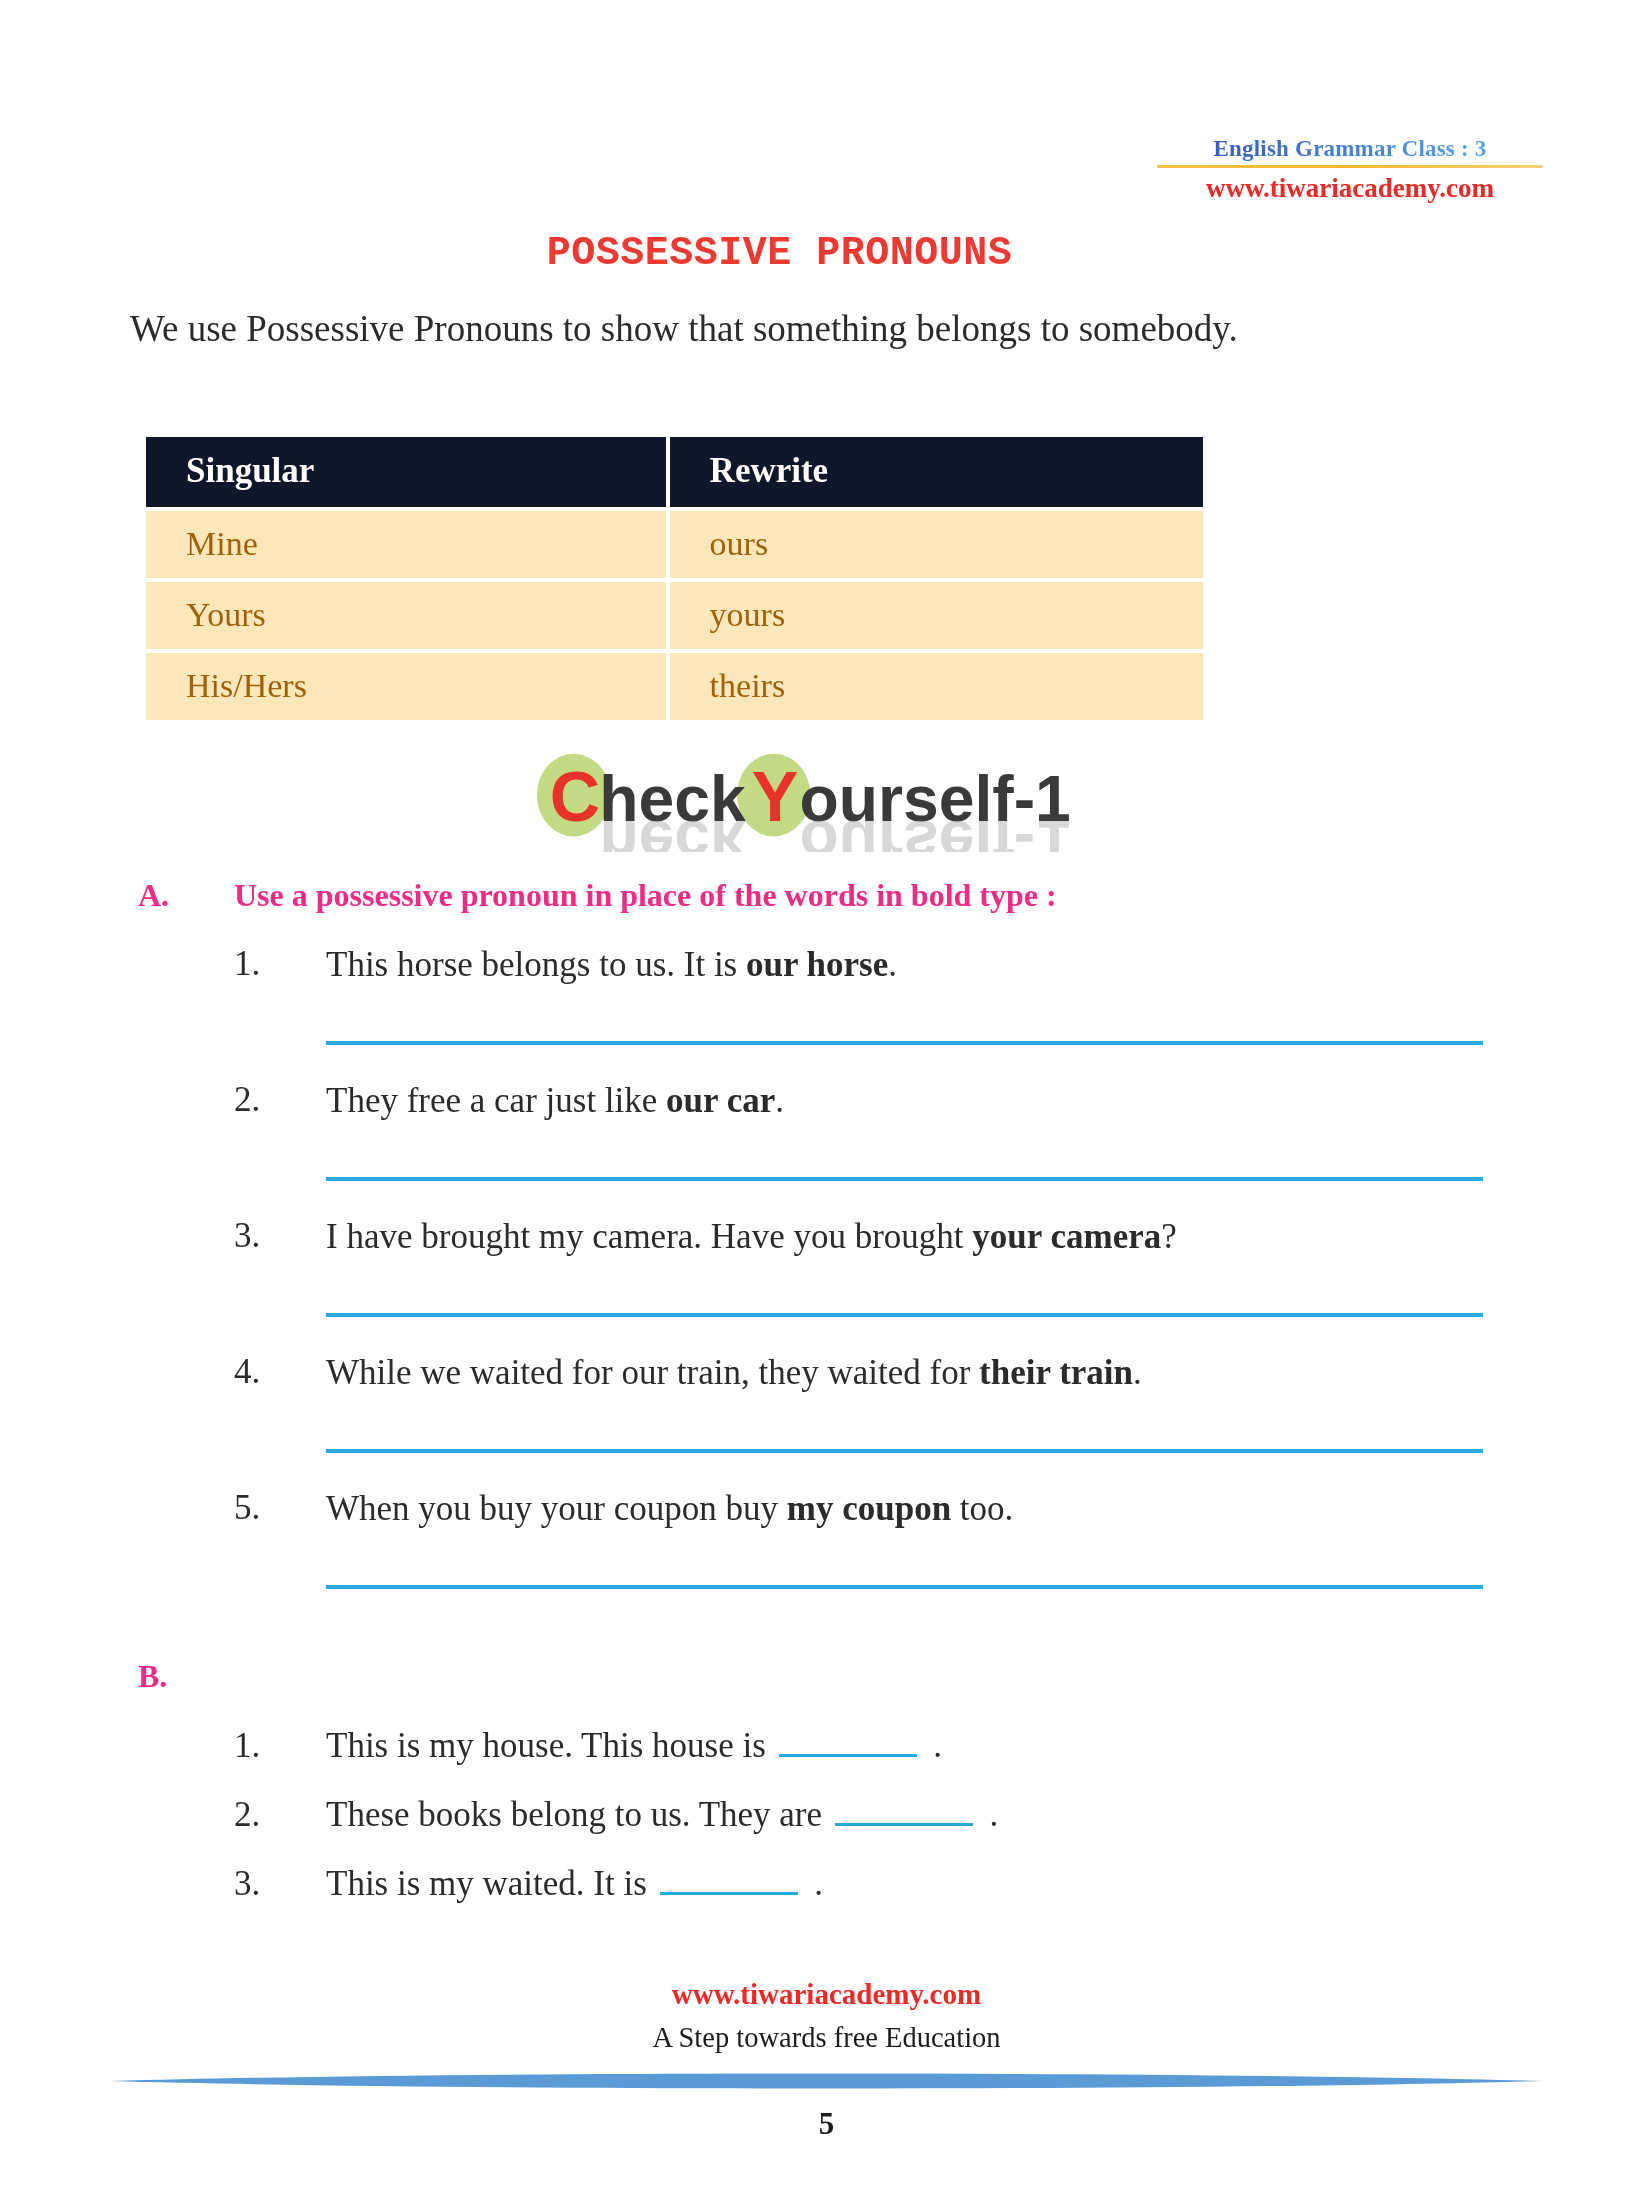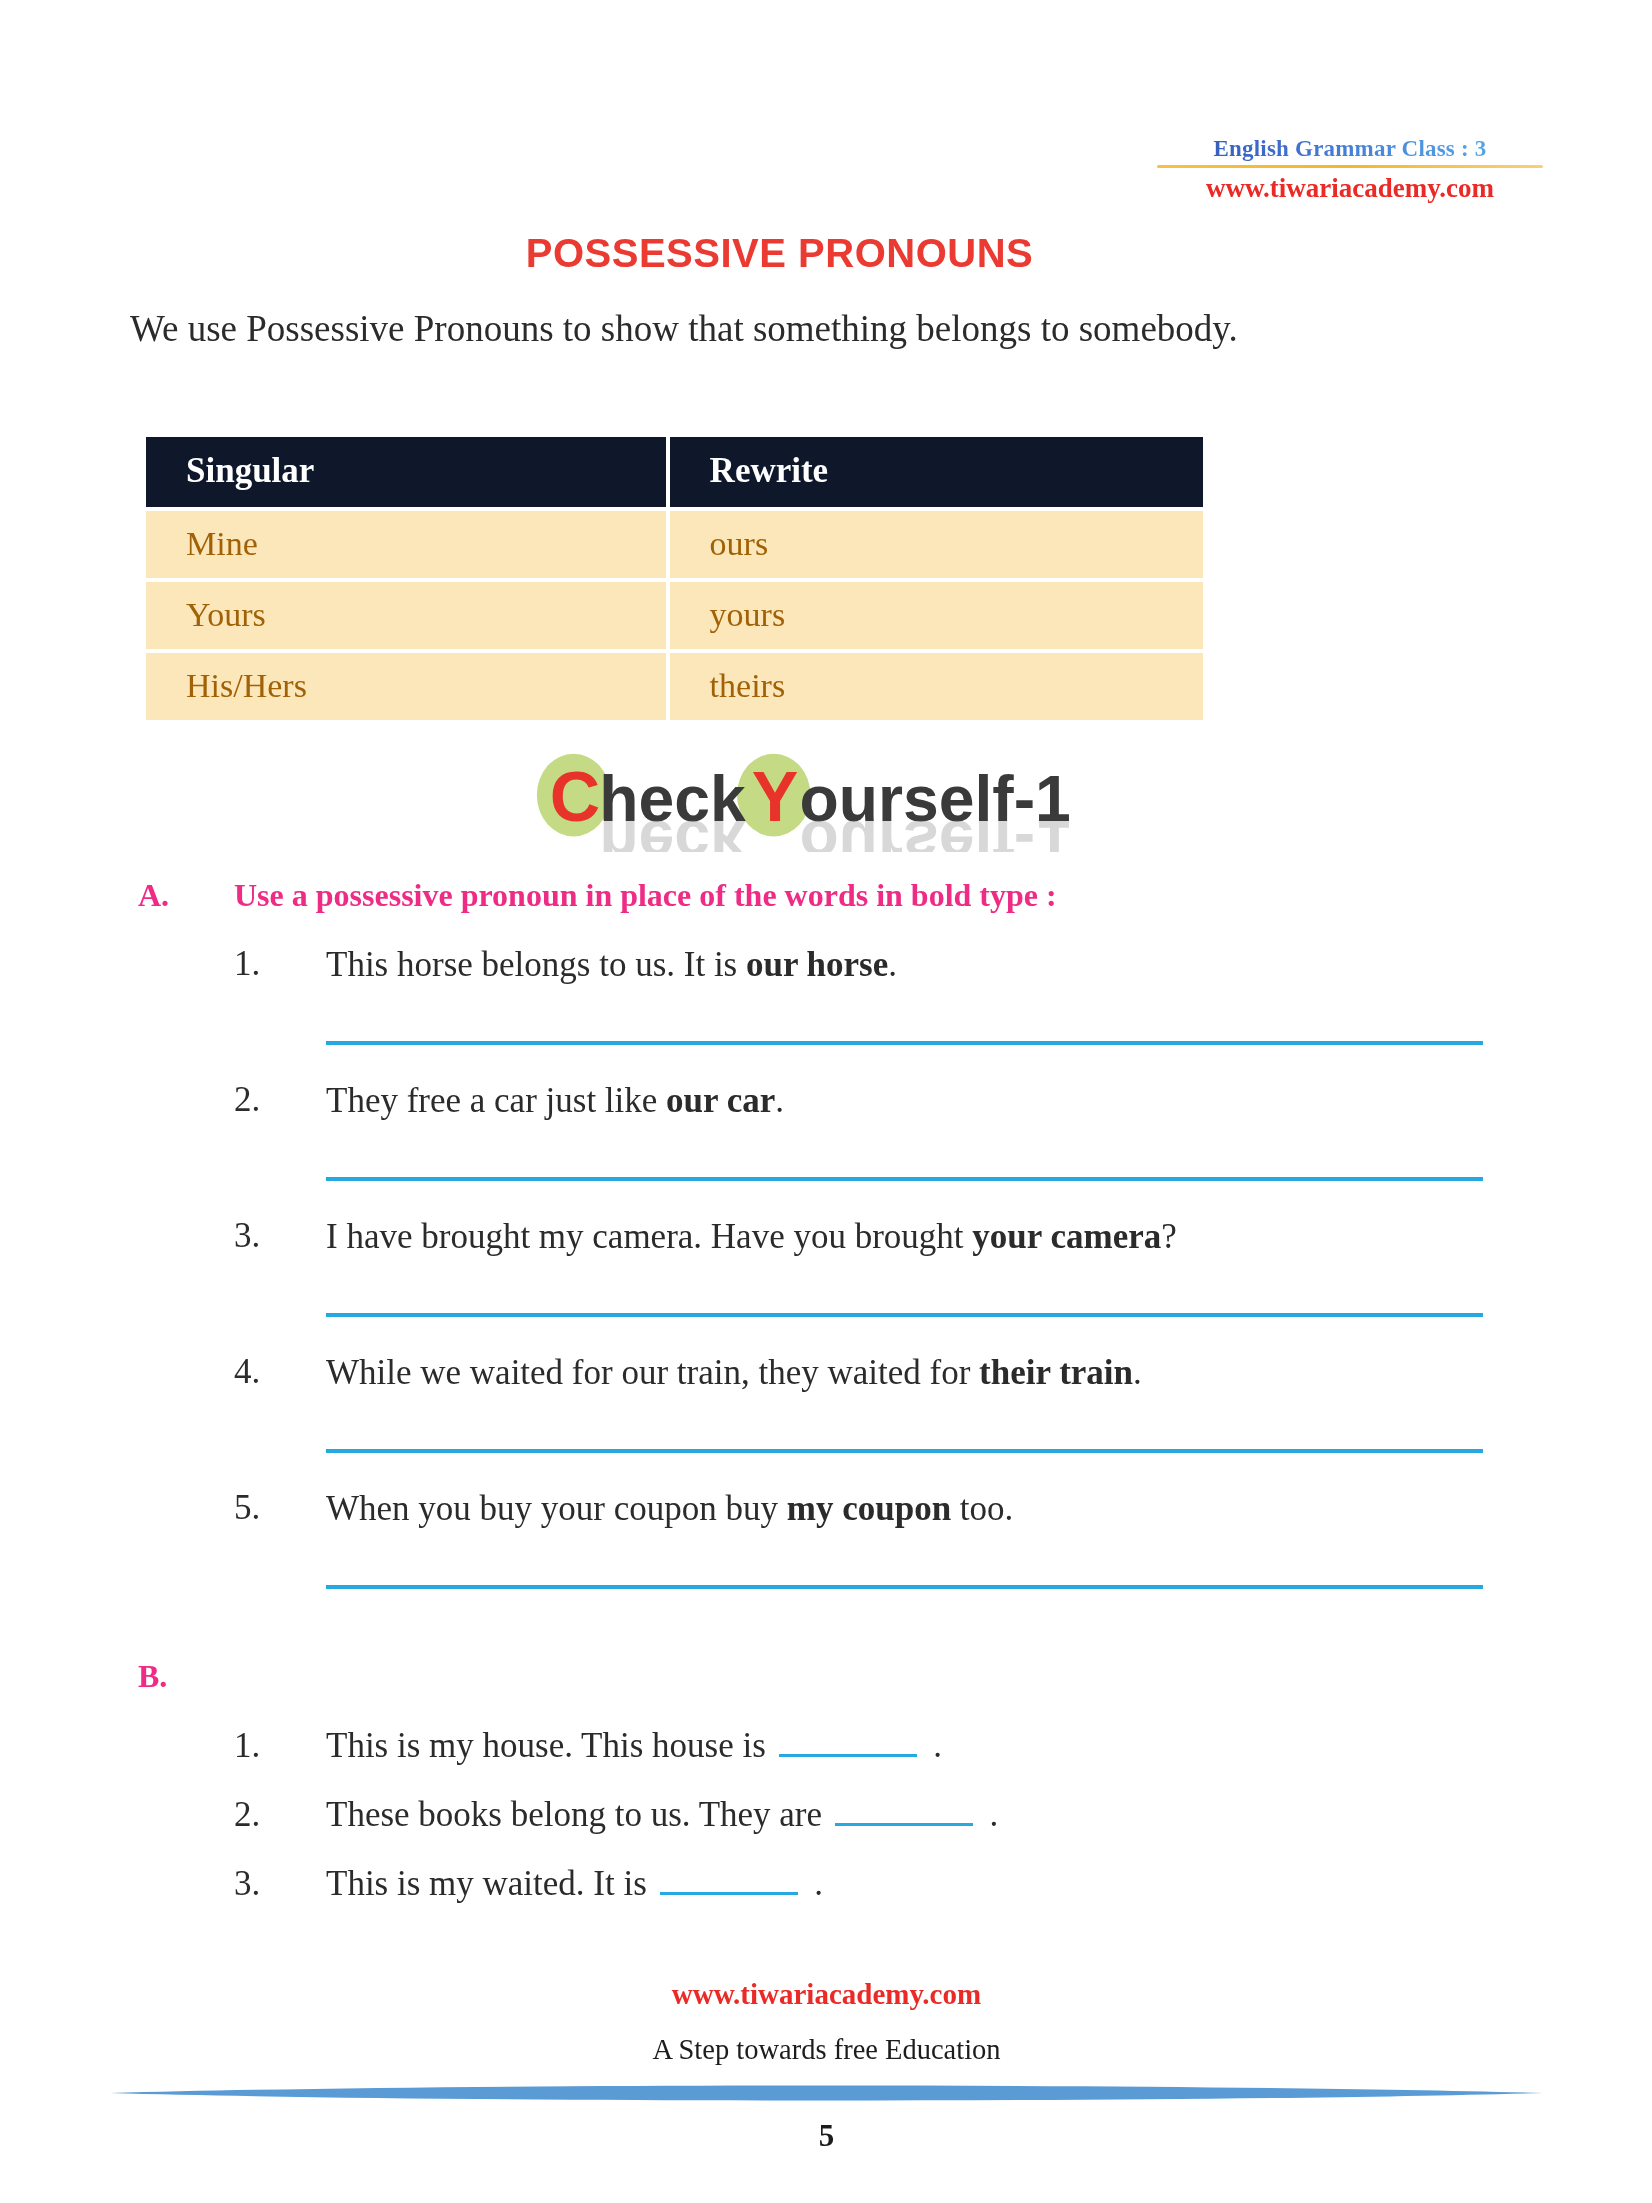--- a/index.html
+++ b/index.html
@@ -69,21 +69,21 @@
     white-space: nowrap;
   }
 
   
   .doc-title {
     position: absolute;
     top: 231px;
     left: 0;
     width: 1559px;
     text-align: center;
-    font-family: Liberation Sans, sans-serif;
+    font-family: Liberation Mono, monospace;
     font-weight: bold;
     font-size: 40px;
     letter-spacing: 0.5px;
     color: #ea3a32;
     z-index: 3;
   }
 
   
   .intro {
     position: absolute;
@@ -257,21 +257,21 @@
     font-weight: bold;
     font-size: 29px;
     color: #ea2a26;
     line-height: 1.25;
   }
   .footer-tag {
     font-family: "Liberation Serif", serif;
     font-size: 28.5px;
     color: #1c1c1c;
     line-height: 1.3;
-    margin-top: 19px;
+    margin-top: 7px;
   }
   .footer-lens {
     margin: 14.7px auto 0 auto;
     width: 1433px;
     height: 20px;
   }
   .page-num {
     margin-top: 11px;
     font-family: "Liberation Serif", serif;
     font-weight: bold;

